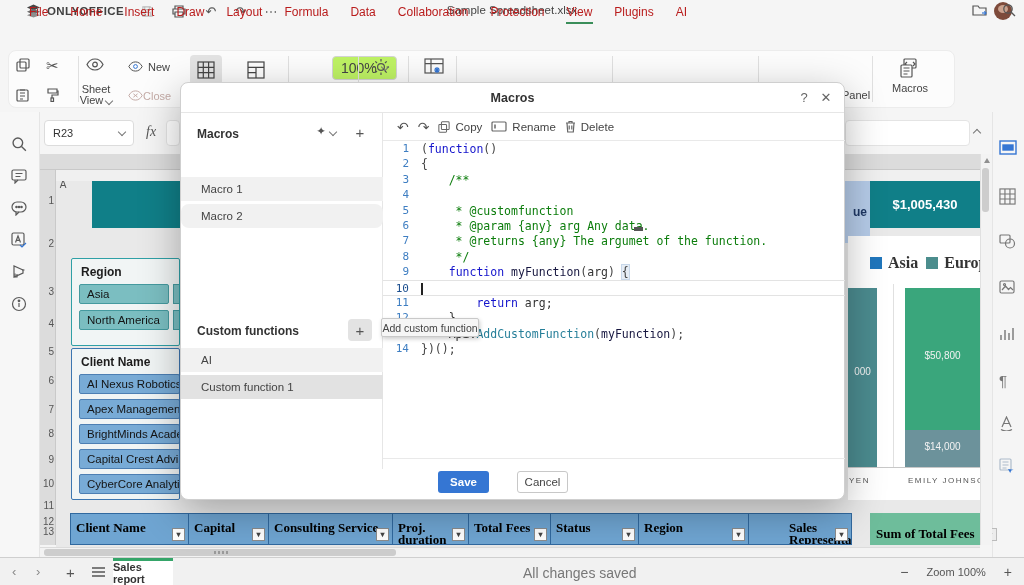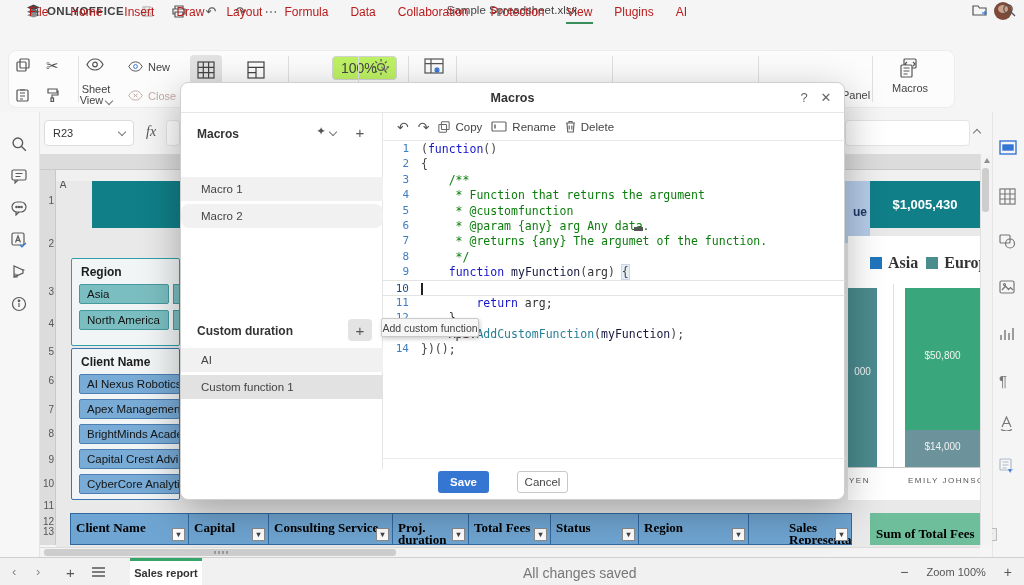--- a/index.html
+++ b/index.html
@@ -85,21 +85,21 @@
   #hthumb { left:44px; top:549px; width:352px; height:7px; background:#cdcdcd; border-radius:3px; }
   .grip { position:absolute; top:2px; display:flex; gap:2px; }
   .grip i { width:2px; height:3px; background:#9a9a9a; display:block; }
   #vscroll { left:980px; top:154px; width:12px; height:391px; background:#f3f3f3; border-left:1px solid #e0e0e0; }
   #vsarrow { left:984px; top:158px; width:0; height:0; border-left:3px solid transparent; border-right:3px solid transparent; border-bottom:5px solid #909090; }
   #vthumb { left:982px; top:168px; width:7px; height:44px; background:#cdcdcd; border-radius:3px; }
 
   
   #statusbar { left:0; top:557px; width:1024px; height:28px; background:#f1f1f1; border-top:1px solid #cfcfcf; }
   .st-ico { top:564px; color:#8a8a8a; font-size:13px; }
-  #sheet-tab { left:113px; top:558px; width:72px; height:27px; background:#fff; border-top:3px solid #35a569; display:flex; align-items:center; justify-content:center; font-weight:bold; font-size:11px; color:#333;margin-left:17px; }
+  #sheet-tab { left:113px; top:558px; width:60px; height:27px; background:#fff; border-top:3px solid #35a569; display:flex; align-items:center; justify-content:center; font-weight:bold; font-size:11px; color:#333; }
   #saved { left:523px; top:565px; font-size:14px; color:#777; }
   #zoom-grp { right:12px; top:564px; position:absolute; display:flex; align-items:center; gap:18px; color:#555; font-size:11px; }
 
   
   #dlg { left:180px; top:82px; width:665px; height:418px; background:#fff; border:1px solid #cfcfcf; border-radius:8px; box-shadow:0 12px 40px rgba(0,0,0,.3); z-index:50; }
   #dlg-header { position:absolute; left:0; top:0; width:100%; height:30px; border-bottom:1px solid #e6e6e6; }
   #dlg-title { position:absolute; left:0; top:8px; width:100%; text-align:center; font-weight:bold; font-size:12.5px; color:#333; }
   .dlg-hbtn { position:absolute; top:7px; color:#666; font-size:13px; width:16px; text-align:center; }
   #dlg-left { position:absolute; left:0; top:30px; width:202px; height:356px; border-right:1px solid #e6e6e6; }
   .sec-hdr { position:absolute; left:16px; font-weight:bold; font-size:12px; color:#333; }
@@ -222,21 +222,21 @@
     <div>Sheet</div>
     <div><span>View</span> <span class="chev"></span></div>
   </div>
   <div class="abs" style="left:128px;top:60px;display:flex;align-items:center;gap:5px">
     <svg width="15" height="13" viewBox="0 0 18 13" fill="none" stroke="#555" stroke-width="1.2">
         <path d="M1 6.5C3 2.5 6 1 9 1s6 1.5 8 5.5C15 10.5 12 12 9 12S3 10.5 1 6.5z"></path>
         <circle cx="9" cy="6.5" r="2.3" stroke="#3576d3"></circle>
       </svg>
     <span style="font-size:11px">New</span>
   </div>
-  <div class="abs" style="left:128px;top:89px;display:flex;align-items:center;gap:5px;color:#c4aba6">
+  <div class="abs" style="left:128px;top:89px;display:flex;align-items:center;color:#c4aba6">
     <svg width="15" height="13" viewBox="0 0 18 13" fill="none" stroke="#c4aba6" stroke-width="1.2">
         <path d="M1 6.5C3 2.5 6 1 9 1s6 1.5 8 5.5C15 10.5 12 12 9 12S3 10.5 1 6.5z"></path>
         <path d="M6.5 4.5l5 4M11.5 4.5l-5 4"></path>
       </svg>
     <span style="font-size:11px">Close</span>
   </div>
   <div class="abs grid-btn on" style="left:190px;top:55px">
       <svg width="18" height="18" viewBox="0 0 18 18" fill="none" stroke="#444" stroke-width="1.2">
         <rect x="1" y="1" width="16" height="16"></rect>
         <path d="M1 6.3h16M1 11.6h16M6.3 1v16M11.6 1v16"></path>
@@ -539,21 +539,21 @@
     </div>
     <div id="dlg-left">
       <div class="sec-hdr" style="top:14px">Macros</div>
       <div class="sec-ico" style="right:46px;top:11px">✦<span class="chev" style="margin-left:4px"></span></div>
       <div class="plus-btn" style="right:10px;top:8px">+</div>
       <div>
 
       <div class="lst-item" style="top: 64px;">Macro 1</div>
           <div class="lst-item" style="top: 91px; border-radius: 8px;">Macro 2</div>
         </div>
-      <div class="sec-hdr" style="top:211px">Custom duration</div>
+      <div class="sec-hdr" style="top:211px">Custom functions</div>
       <div class="plus-btn hov" style="right:10px;top:206px">+</div>
       <div>
 
       <div class="lst-item" style="top: 235px;">AI</div>
           <div class="lst-item sel" style="top: 262px;">Custom function 1</div>
         </div>
     </div>
     <div id="ed-toolbar">
       <span class="tool-ico" style="font-size:14px">↶</span>
       <span class="tool-ico" style="font-size:14px">↷</span>
@@ -576,21 +576,21 @@
             <path d="M1 3h9M4 3V1.5h3V3M2 3l.7 9h5.6L9 3M4.2 5.5v4M6.8 5.5v4"></path>
           </svg>
         <span>Delete</span>
       </span>
     </div>
     <div id="code">
 
     <div class="cl" style="top: 0px;"><span class="ln">1</span><span class="cd"><span class="tk-p">(</span><span class="tk-k">function</span><span class="tk-p">()</span></span></div>
         <div class="cl" style="top: 15.4px;"><span class="ln">2</span><span class="cd"><span class="tk-p">{</span></span></div>
         <div class="cl" style="top: 30.8px;"><span class="ln">3</span><span class="cd"><span class="tk-c">    /**</span></span></div>
-        <div class="cl" style="top: 46.2px;"><span class="ln">4</span><span class="cd"><span class="tk-c">     * Function that returns the argument</span></span></div>
+        <div class="cl" style="top: 46.2px;"><span class="ln">4</span></div>
         <div class="cl" style="top: 61.6px;"><span class="ln">5</span><span class="cd"><span class="tk-c">     * @customfunction</span></span></div>
         <div class="cl" style="top: 77px;"><span class="ln">6</span><span class="cd"><span class="tk-c">     * @param {any} arg Any data.</span></span></div>
         <div class="cl" style="top: 92.4px;"><span class="ln">7</span><span class="cd"><span class="tk-c">     * @returns {any} The argumet of the function.</span></span></div>
         <div class="cl" style="top: 107.8px;"><span class="ln">8</span><span class="cd"><span class="tk-c">     */</span></span></div>
         <div class="cl" style="top: 123.2px;"><span class="ln">9</span><span class="cd"><span class="tk-d">    </span><span class="tk-k">function</span><span class="tk-d"> </span><span class="tk-f">myFunction</span><span class="tk-p">(</span><span class="tk-d">arg</span><span class="tk-p">) </span><span class="tk-b">{</span></span></div>
         <div class="cl cur" style="top: 138.6px;"><span class="ln">10</span><span class="cd"></span></div>
         <div class="cl" style="top: 154px;"><span class="ln">11</span><span class="cd"><span class="tk-d">        </span><span class="tk-k">return</span><span class="tk-d"> arg;</span></span></div>
         <div class="cl" style="top: 169.4px;"><span class="ln">12</span><span class="cd"><span class="tk-d">    }</span></span></div>
         <div class="cl" style="top: 184.8px;"><span class="ln">13</span><span class="cd"><span class="tk-d">    Api.</span><span class="tk-t">AddCustomFunction</span><span class="tk-p">(</span><span class="tk-f">myFunction</span><span class="tk-p">);</span></span></div>
         <div class="cl" style="top: 200.2px;"><span class="ln">14</span><span class="cd"><span class="tk-p">})();</span></span></div>

